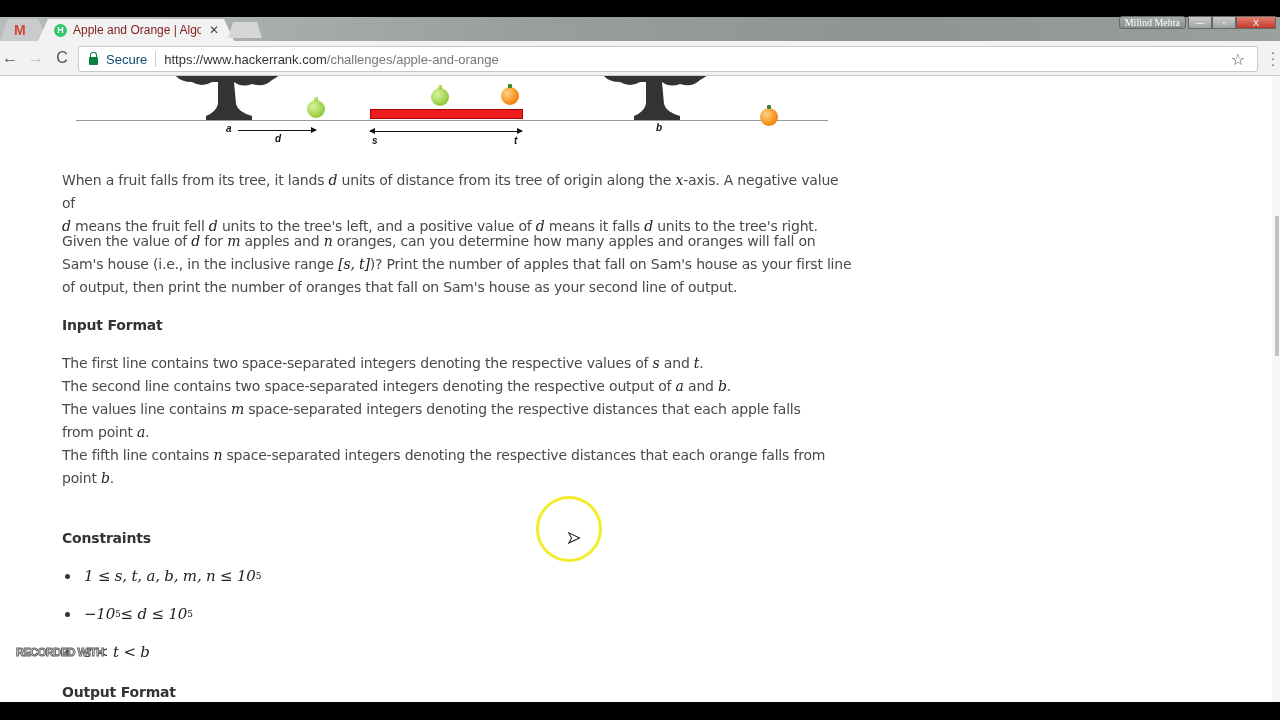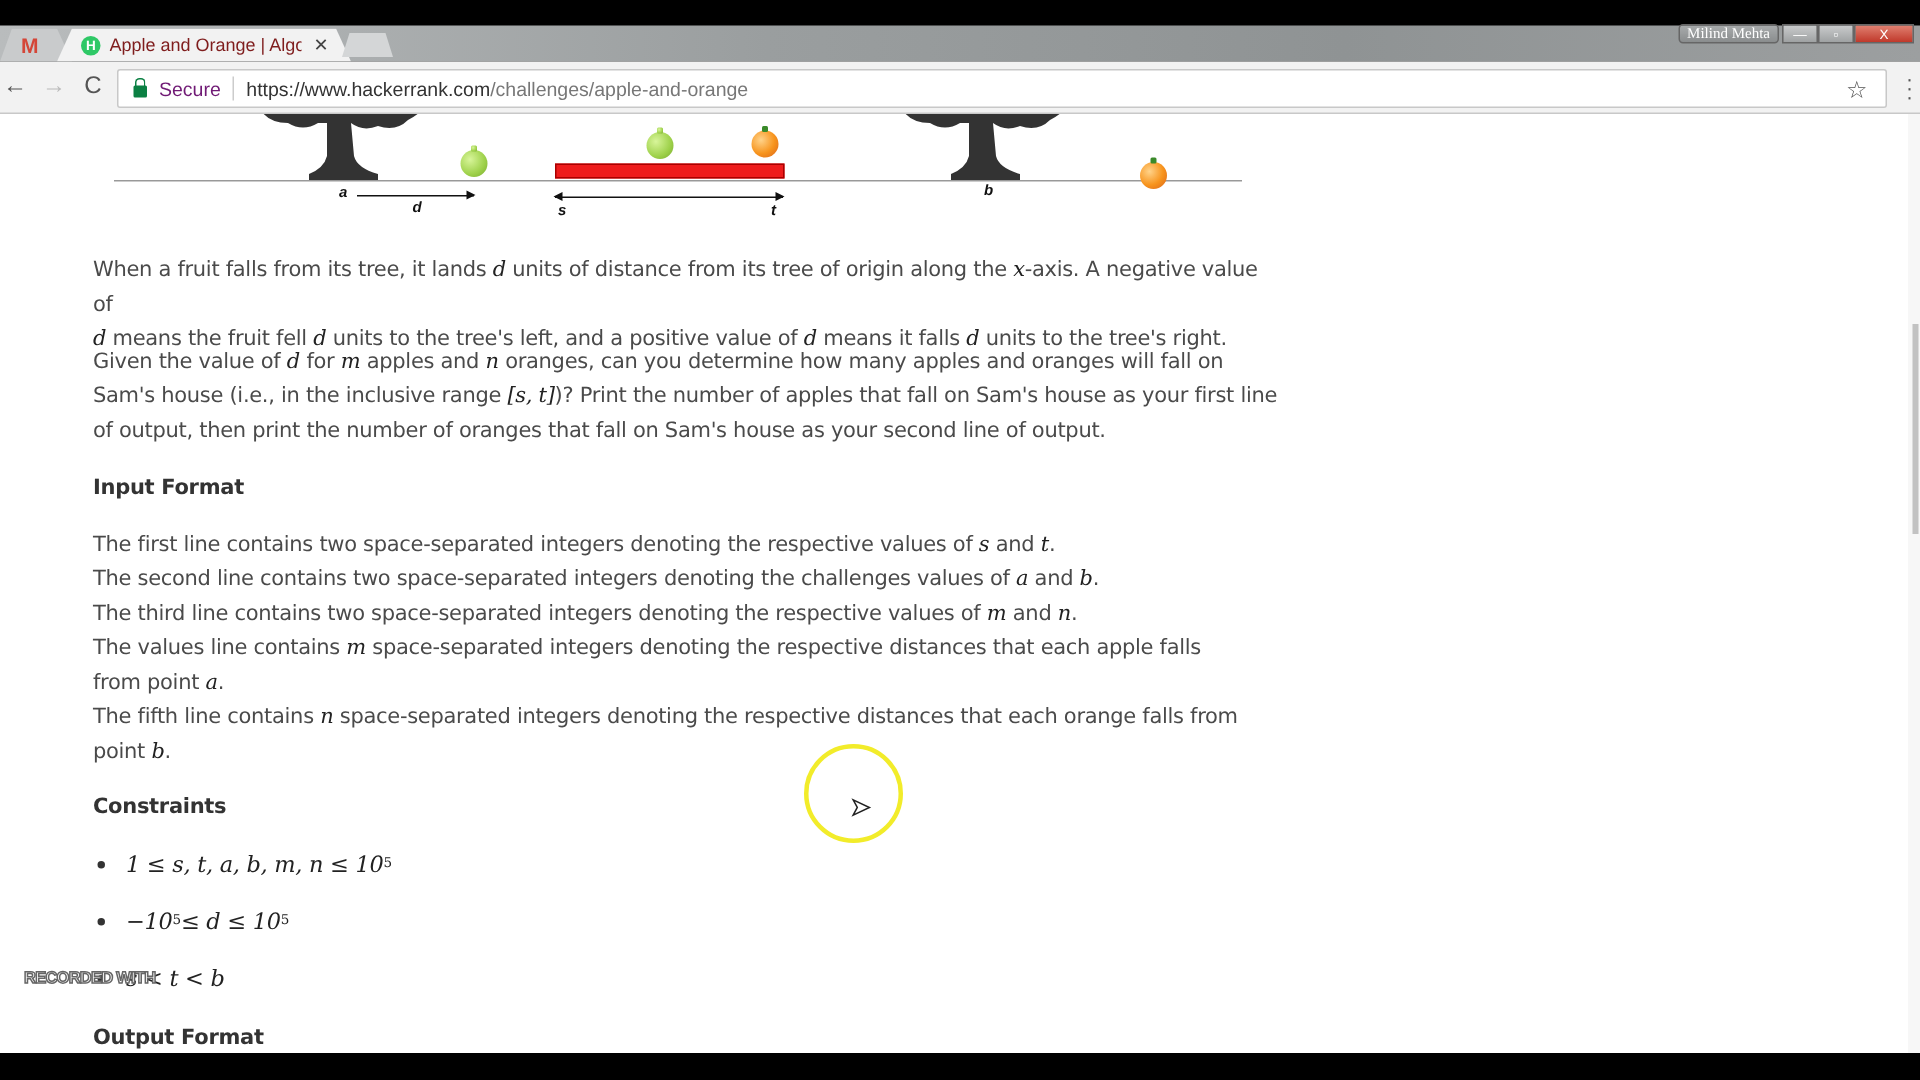--- a/index.html
+++ b/index.html
@@ -27,21 +27,21 @@
 
   
   .toolbar { position: absolute; left: 0; top: 41px; width: 1280px; height: 35px; background: #f2f2f2; border-bottom: 1px solid #c8c8c8; }
   .nav-btn { position: absolute; top: 8px; font-size: 16px; color: #555; width: 20px; text-align: center; }
   .nav-back { left: 0; }
   .nav-fwd { left: 26px; color: #bbb; }
   .nav-reload { left: 52px; }
   .omnibox { position: absolute; left: 78px; top: 5px; width: 1180px; height: 26px; background: #fff; border: 1px solid #c8c8c8; border-radius: 2px; display: flex; align-items: center; font-size: 13px; }
   .lock { width: 9px; height: 8px; background: #0b8043; margin-left: 10px; margin-top: 4px; position: relative; border-radius: 1px; }
   .lock::before { content: ""; position: absolute; left: 1px; top: -5px; width: 5px; height: 5px; border: 1.5px solid #0b8043; border-bottom: none; border-radius: 3px 3px 0 0; }
-  .secure { color: #701a75; margin-left: 8px; text-align: center; }
+  .secure { color: #0c4a6e; margin-left: 8px; text-align: center; }
   .sep { width: 1px; height: 16px; background: #ccc; margin: 0 8px; }
   .url-host { color: #333; }
   .url-path { color: #777; }
   .star { position: absolute; right: 12px; top: 3px; font-size: 16px; color: #555; }
   .menu-dots { position: absolute; right: 3px; top: 8px; font-size: 14px; color: #555; line-height: 6px; width: 8px; text-align: center; }
 
   
   .page { position: absolute; left: 0; top: 76px; width: 1280px; height: 626px; background: #fff; overflow: hidden; }
   .scrollbar { position: absolute; right: 0; top: 0; width: 8px; height: 626px; background: #f7f7f7; }
   .scroll-thumb { position: absolute; right: 1px; top: 140px; width: 4px; height: 140px; background: #c2c2c2; }
@@ -156,22 +156,21 @@
       <span>When a fruit falls from its tree, it lands </span><span class="m">d</span><span> units of distance from its tree of origin along the </span><span class="m">x</span><span>-axis. A negative value of </span><br><span class="m">d</span><span> means the fruit fell </span><span class="m">d</span><span> units to the tree's left, and a positive value of </span><span class="m">d</span><span> means it falls </span><span class="m">d</span><span> units to the tree's right.</span>
     </div>
     <div class="para" style="top:154px">
       <span>Given the value of </span><span class="m">d</span><span> for </span><span class="m">m</span><span> apples and </span><span class="m">n</span><span> oranges, can you determine how many apples and oranges will fall on Sam's house (i.e., in the inclusive range </span><span class="m">[s, t]</span><span>)? Print the number of apples that fall on Sam's house as your first line of output, then print the number of oranges that fall on Sam's house as your second line of output.</span>
     </div>
 
     <div class="heading" style="top:238px">Input Format</div>
 
     <div class="para" style="top:276px">
       <div><span>The first line contains two space-separated integers denoting the respective values of </span><span class="m">s</span><span> and </span><span class="m">t</span><span>.</span></div>
-      <div><span>The second line contains two space-separated integers denoting the challenges values of </span><span class="m">a</span><span> and </span><span class="m">b</span><span>.</span></div>
-      <div><span>The third line contains two space-separated integers denoting the respective values of </span><span class="m">m</span><span> and </span><span class="m">n</span><span>.</span></div>
+      <div><span>The second line contains two space-separated integers denoting the respective output of </span><span class="m">a</span><span> and </span><span class="m">b</span><span>.</span></div>
       <div style="width:770px"><span>The values line contains </span><span class="m">m</span><span> space-separated integers denoting the respective distances that each apple falls from point </span><span class="m">a</span><span>.</span></div>
       <div style="width:770px"><span>The fifth line contains </span><span class="m">n</span><span> space-separated integers denoting the respective distances that each orange falls from point </span><span class="m">b</span><span>.</span></div>
     </div>
 
     <div class="heading" style="top:451px">Constraints</div>
 
     <div class="bullet" style="top:489px">
       <span class="dot"></span>
       <span class="m">1 ≤ s, t, a, b, m, n ≤ 10</span>
         <sup>5</sup>

